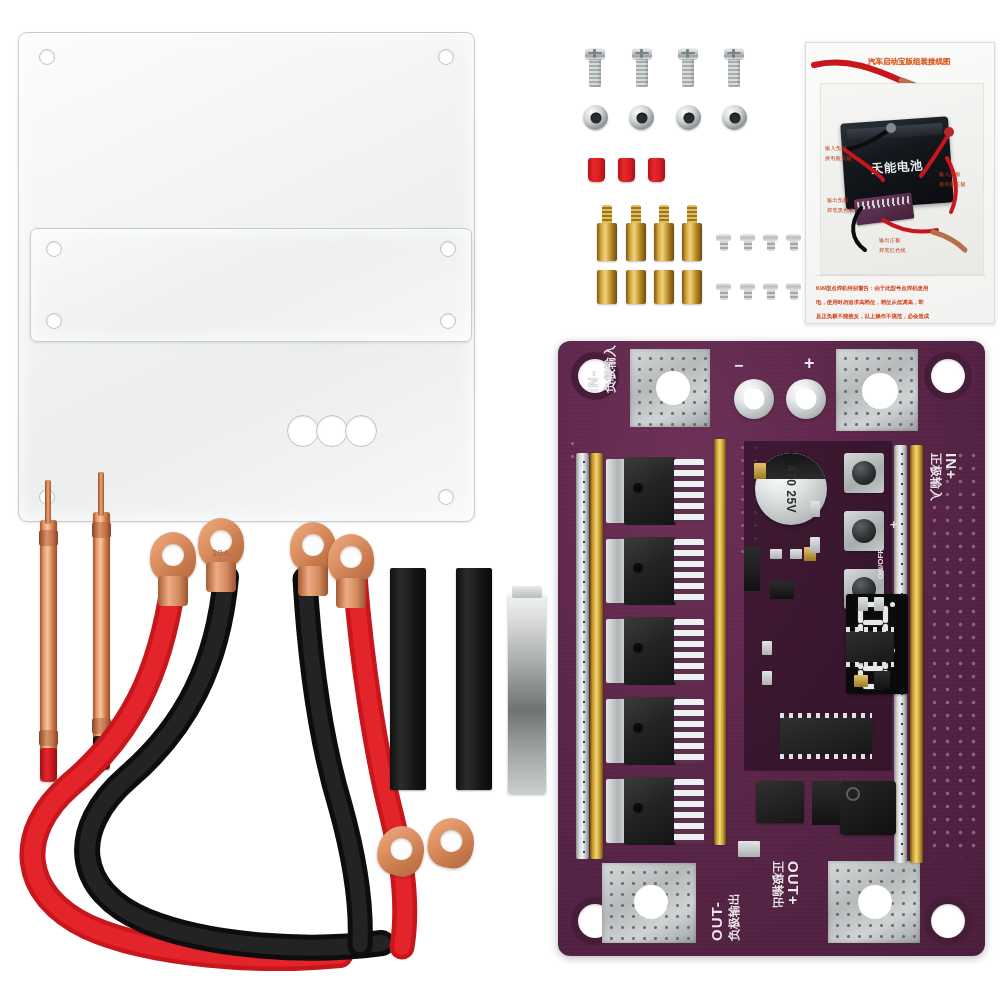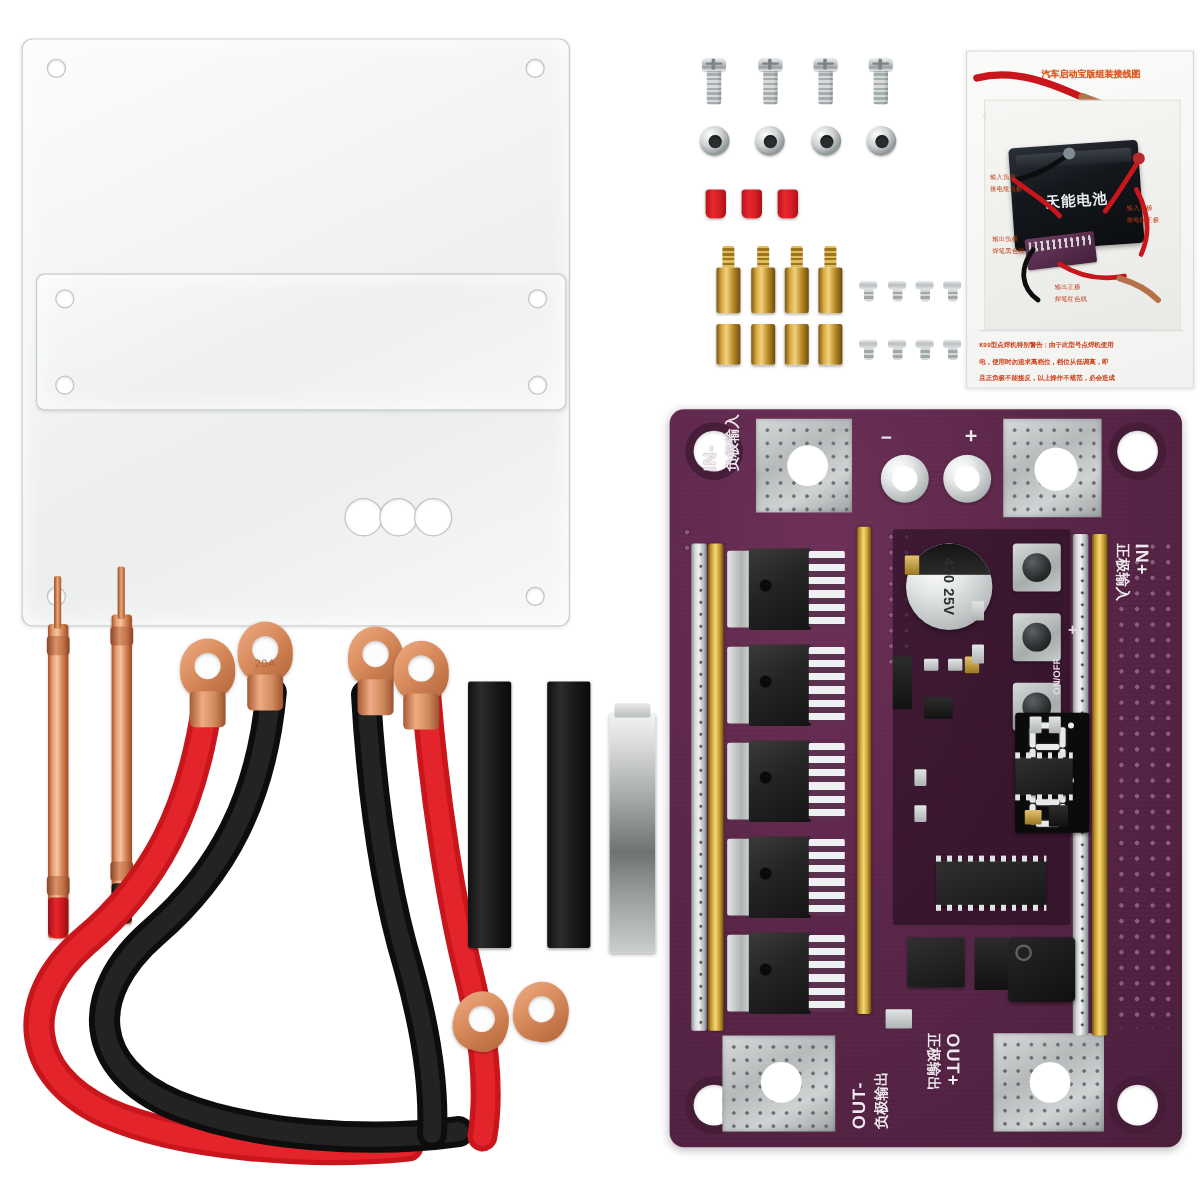--- a/index.html
+++ b/index.html
@@ -91,21 +91,21 @@
     background:repeating-linear-gradient(180deg,#e0bc5b 0 2px,#9d7420 2px 4px);border-radius:2px 2px 0 0;}
   .mscrew{position:absolute;}
   .mscrew .head{width:15px;height:7px;border-radius:3px 3px 2px 2px;
     background:linear-gradient(180deg,#eff1f2,#b9bec0 50%,#dfe2e3);}
   .mscrew .shaft{width:8px;height:10px;margin:0 auto;
     background:repeating-linear-gradient(180deg,#d4d8d9 0 2px,#a2a8aa 2px 4px);border-radius:0 0 2px 2px;}
 
   
   .card{position:absolute;left:805px;top:42px;width:188px;height:280px;
     background:linear-gradient(160deg,#fbfbfa,#f2f2f0);
-    border:1px solid #dcdcd8;box-shadow:0 1px 4px rgba(0,0,0,.14);overflow:hidden;font-family:Liberation Mono, monospace;}
+    border:1px solid #dcdcd8;box-shadow:0 1px 4px rgba(0,0,0,.14);overflow:hidden;}
   .card-hd{position:absolute;font-weight:bold;color:#d8581c;white-space:nowrap;
     text-shadow:0 0 1px rgba(216,88,28,.6);}
   .card-photo{position:absolute;left:14px;top:40px;width:162px;height:190px;
     background:linear-gradient(165deg,#f6f6f4,#e9e9e6);border:1px solid #e2e2de;}
   .battery{position:absolute;left:22px;top:36px;width:108px;height:86px;border-radius:4px;
     background:linear-gradient(165deg,#2b3038 0%,#14171c 40%,#0b0d10 100%);
     box-shadow:0 2px 4px rgba(0,0,0,.35);transform:rotate(-4deg);}
   .bat-label{position:absolute;left:8px;top:34px;width:92px;height:26px;
     color:#e9eef2;font-size:12px;font-weight:bold;letter-spacing:1px;
     display:flex;align-items:center;justify-content:center;}

